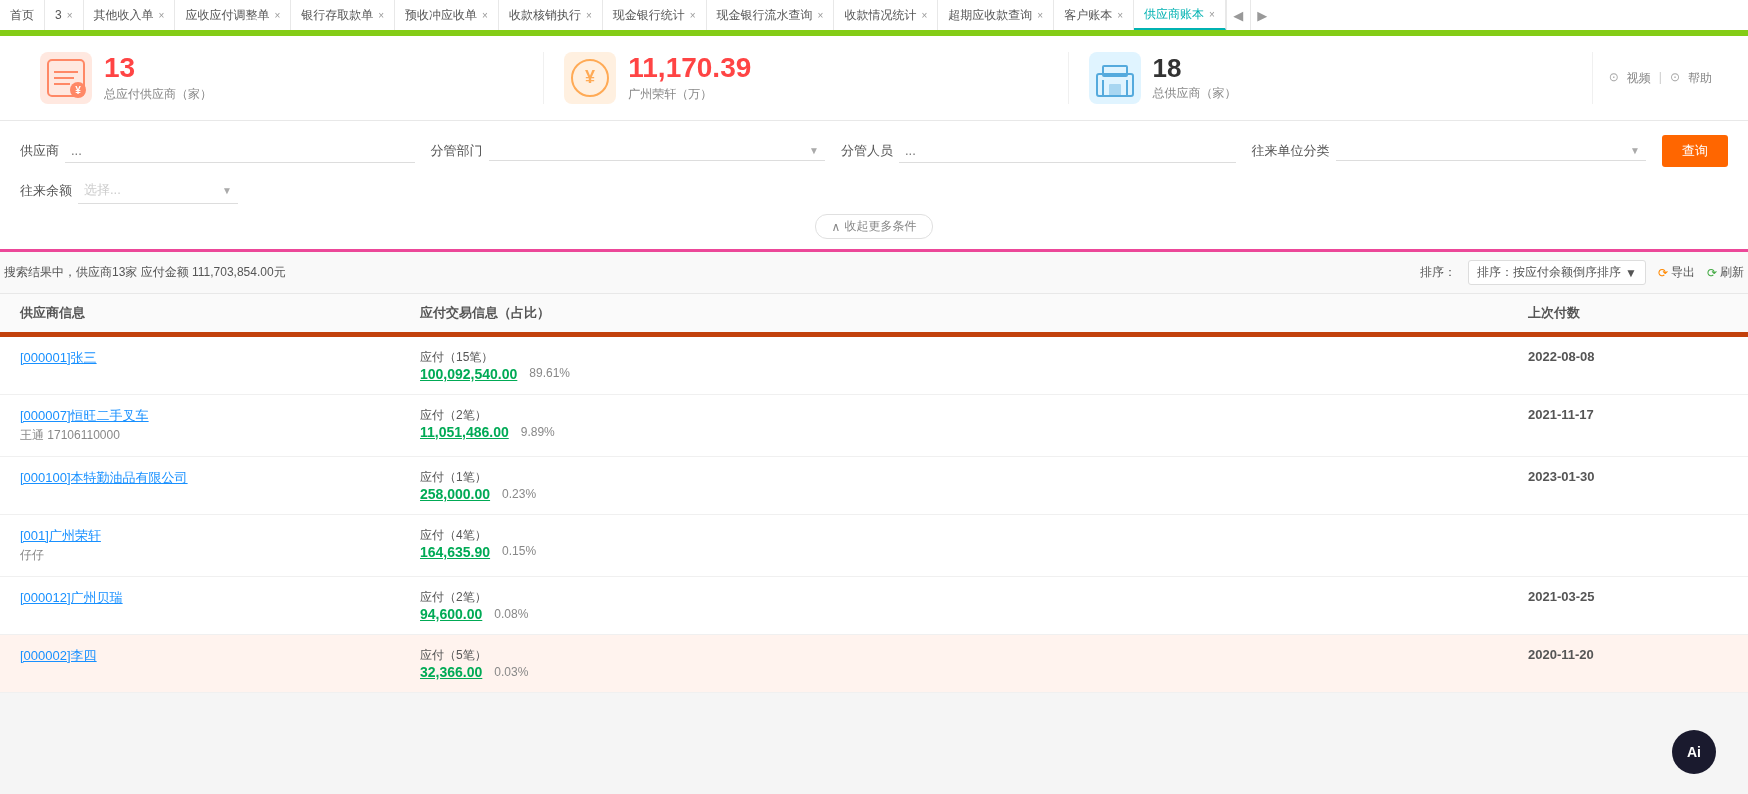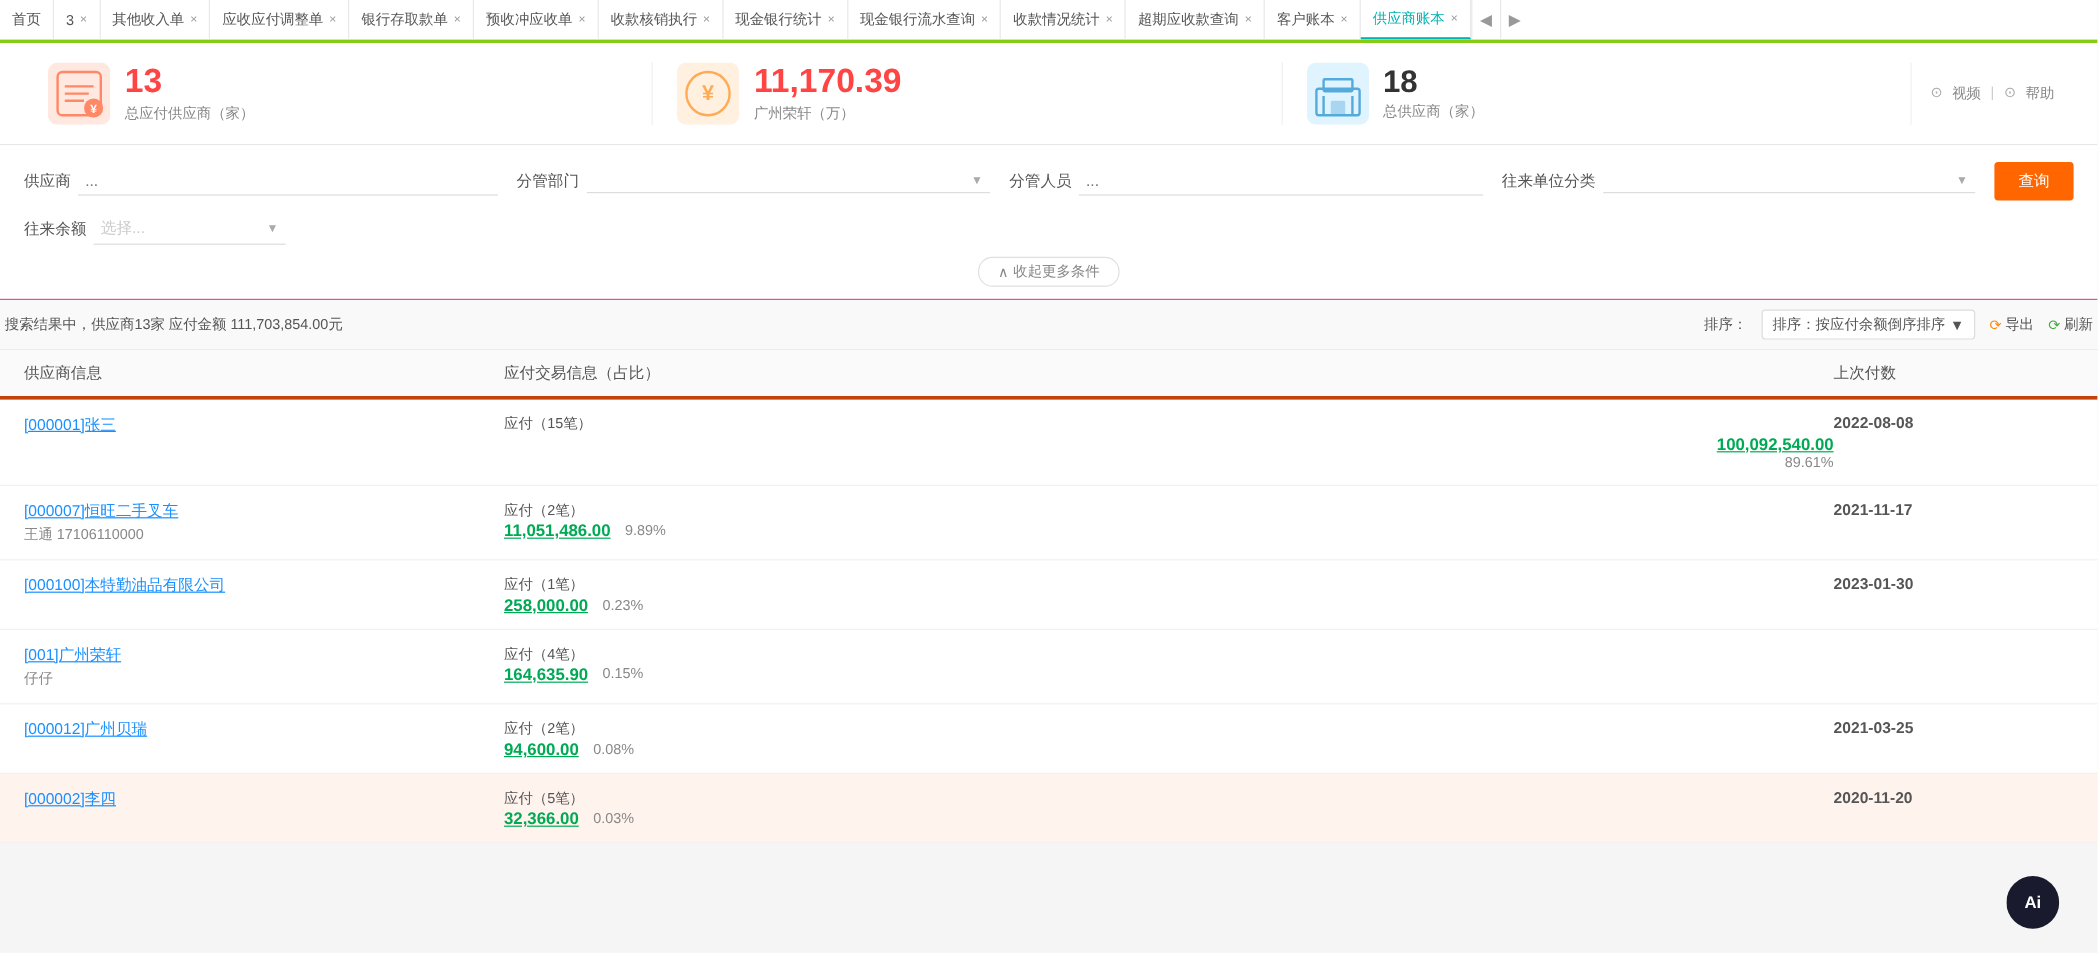--- a/index.html
+++ b/index.html
@@ -3,21 +3,21 @@
   <meta charset="utf-8">
   <style>
     * { box-sizing: border-box; margin: 0; padding: 0; }
     body { font-family: 'Microsoft YaHei', Arial, sans-serif; font-size: 13px; background: #f5f5f5; color: #333; }
 
     
     .top-nav {
       display: flex;
       align-items: center;
       background: #fff;
-      border-bottom: 3px solid #84cc16;
+      border-bottom: 6px solid #84cc16;
       height: 36px;
       overflow: hidden;
     }
     .nav-tab {
       display: flex;
       align-items: center;
       padding: 0 10px;
       height: 100%;
       border-right: 1px solid #e8e8e8;
       white-space: nowrap;
@@ -78,21 +78,21 @@
       gap: 8px;
       padding: 0 16px;
       white-space: nowrap;
     }
     .top-right-links span { cursor: pointer; }
 
     
     .filter-area {
       background: #fff;
       padding: 14px 20px 10px;
-      border-bottom: 1px solid #ec4899;
+      border-bottom: 3px solid #ec4899;
     }
     .filter-row {
       display: flex;
       align-items: center;
       gap: 16px;
       margin-bottom: 10px;
     }
     .filter-item {
       display: flex;
       align-items: center;
@@ -185,24 +185,24 @@
       font-size: 12px;
     }
 
     
     .table-area {
       background: #fff;
     }
     .table-header {
       display: flex;
       padding: 10px 20px;
-      border-bottom: 3px solid #c2410c;
+      border-bottom: 5px solid #c2410c;
       background: #fafafa;
       font-size: 13px;
-      font-weight: normal;
+      font-weight: bold;
       color: #555;
     }
     .col-supplier { flex: 0 0 400px; }
     .col-transaction { flex: 1; }
     .col-lastpay { flex: 0 0 200px; }
 
     .table-row {
       display: flex;
       padding: 12px 20px;
       border-bottom: 1px solid #f0f0f0;
@@ -427,21 +427,21 @@
   </div>
 
   <div class="table-row">
     <div class="col-supplier supplier-info">
       <a class="supplier-link">[000001]张三</a>
     </div>
     <div class="col-transaction transaction-info">
       <div>
         <span class="trans-label">应付（15笔）</span>
       </div>
-      <div style="display:flex; align-items:flex-end;flex-direction:column;">
+      <div style="display:flex; align-items:flex-start;">
         <span class="trans-amount">100,092,540.00</span>
         <span class="trans-pct">89.61%</span>
       </div>
     </div>
     <div class="col-lastpay last-pay">2022-08-08</div>
   </div>
 
   <div class="table-row">
     <div class="col-supplier supplier-info">
       <a class="supplier-link">[000007]恒旺二手叉车</a>

